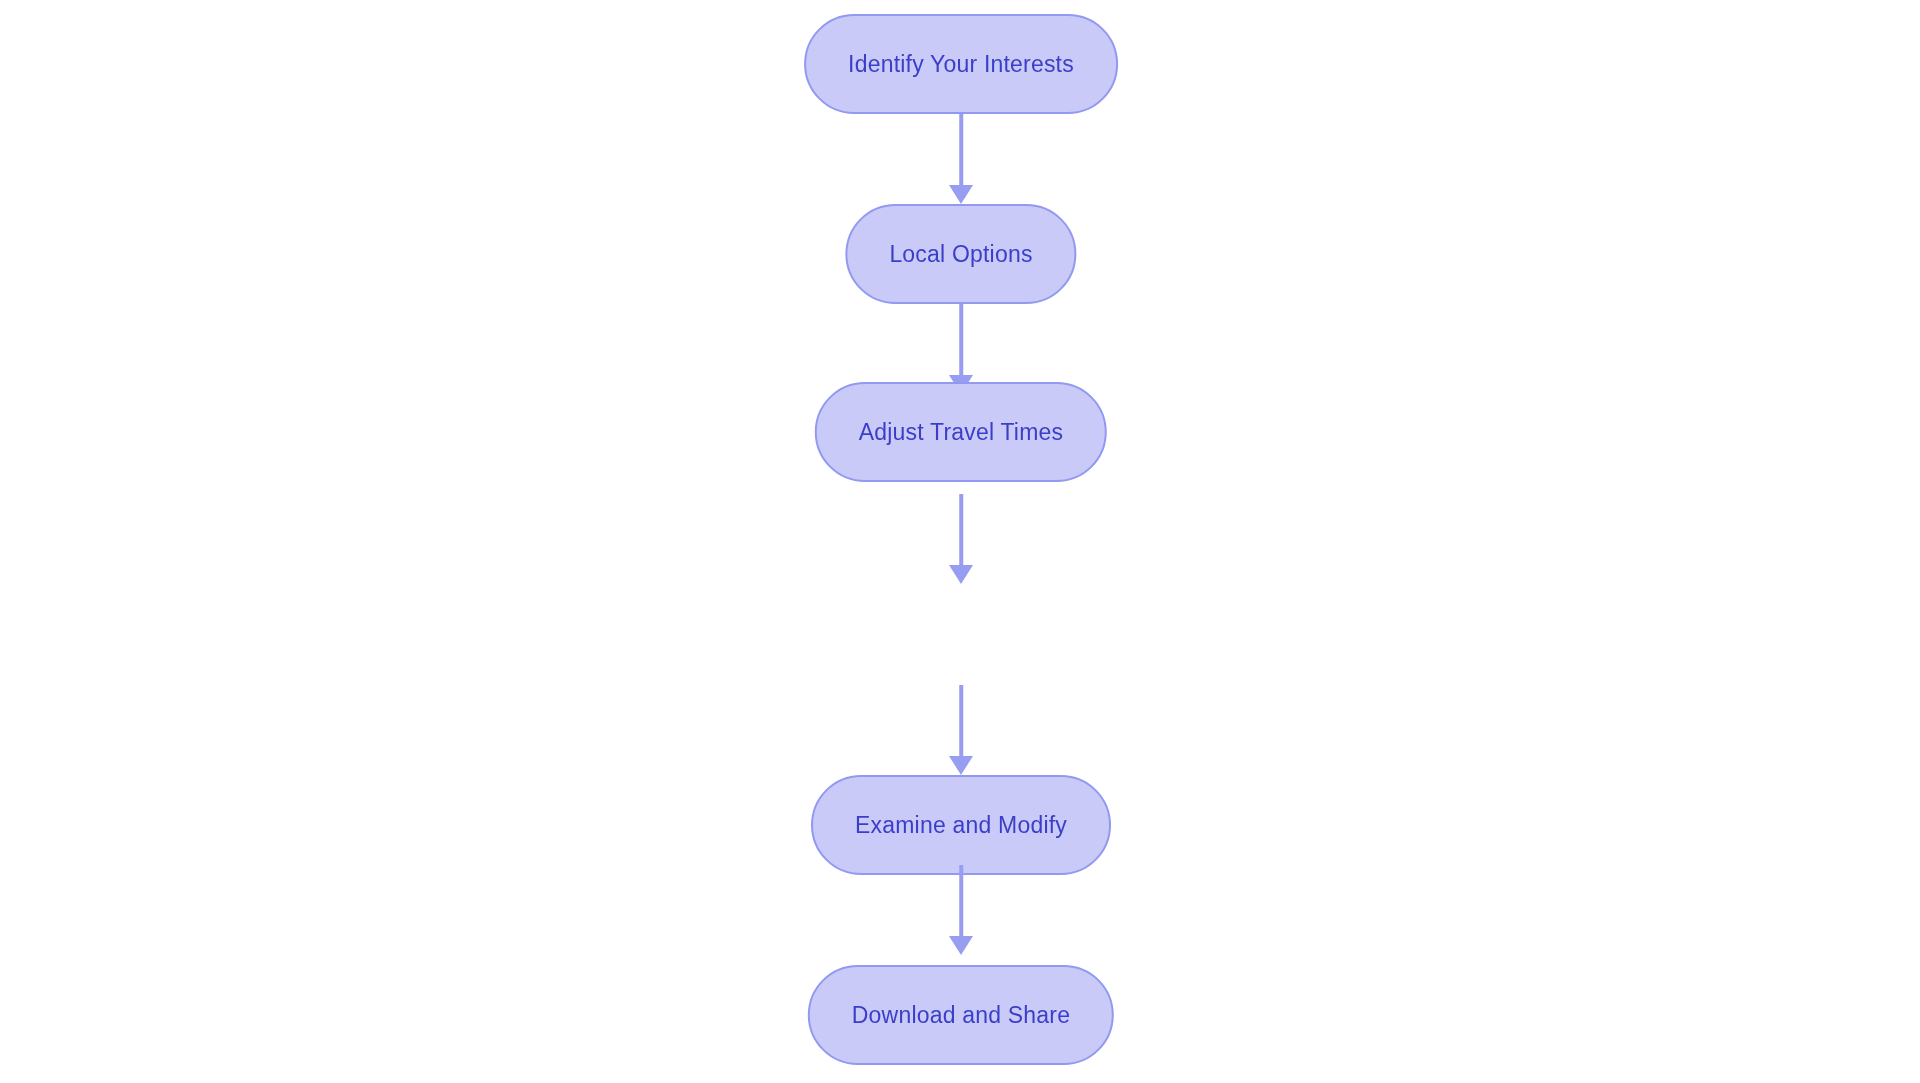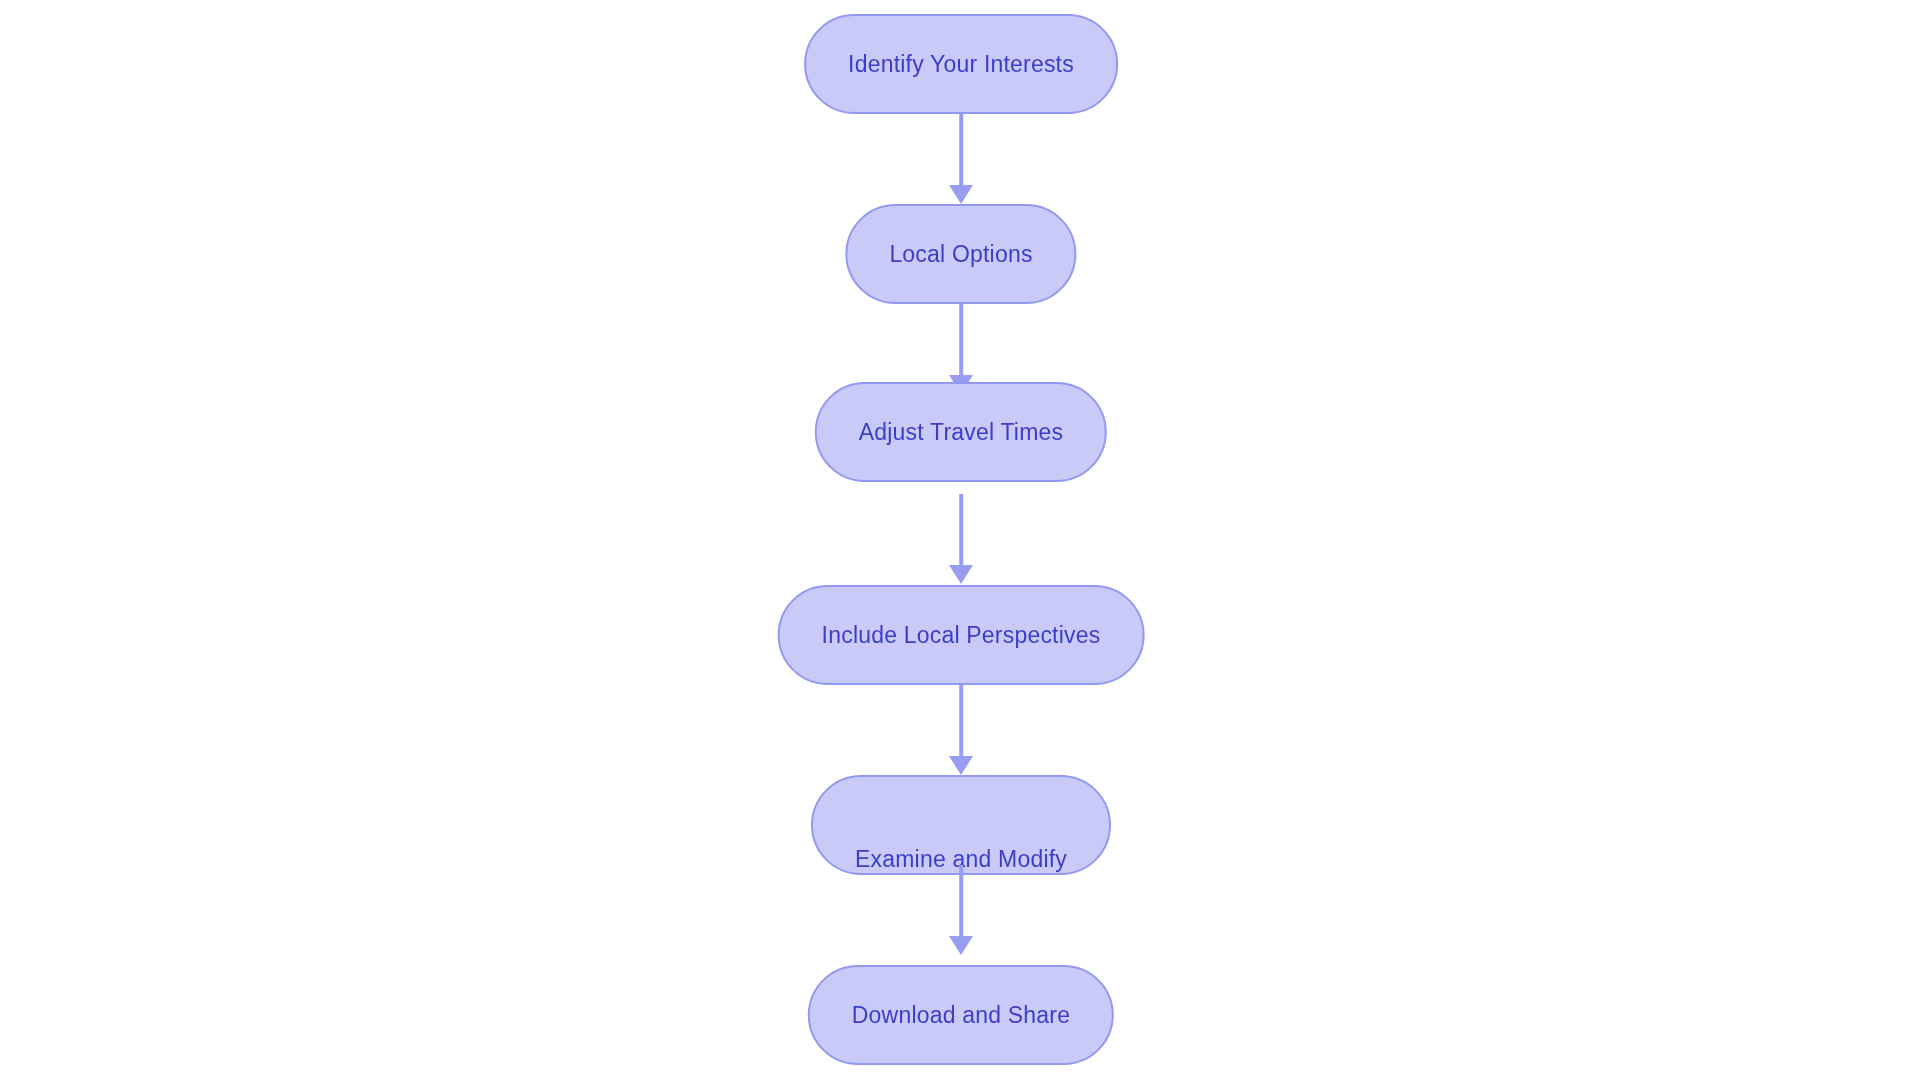--- a/index.html
+++ b/index.html
@@ -35,21 +35,21 @@
     border:2px solid var(--node-border);
     border-radius:50px;
     color:var(--node-text);
     font-size:23px;
     letter-spacing:0.2px;
   }
   .n0{top:14px;}
   .n1{top:204px;}
   .n2{top:382px;}
   .n3{top:585px;}
-  .n4{top:775px;align-items:flex-end;}
+  .n4{top:775px;}
   .n5{top:965px;}
 
   .edge{
     position:absolute;
     left:961px;
     transform:translateX(-50%);
     width:24px;
     height:90px;
   }
   .e0{top:114px;}
@@ -102,23 +102,20 @@
 
   <div class="node n2">
     <span>Adjust Travel Times</span>
   </div>
 
   <div class="edge e2">
     <div class="line"></div>
     <div class="head"></div>
   </div>
 
-  <div class="node n3">
-    <span>Include Local Perspectives</span>
-  </div>
 
   <div class="edge e3">
     <div class="line"></div>
     <div class="head"></div>
   </div>
 
   <div class="node n4">
     <span>Examine and Modify</span>
   </div>
 

